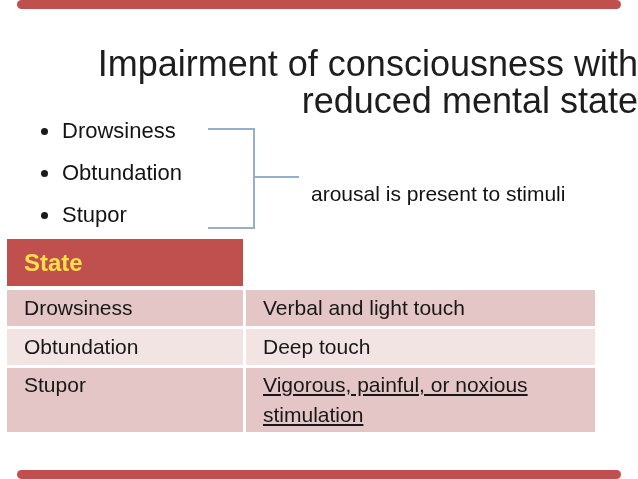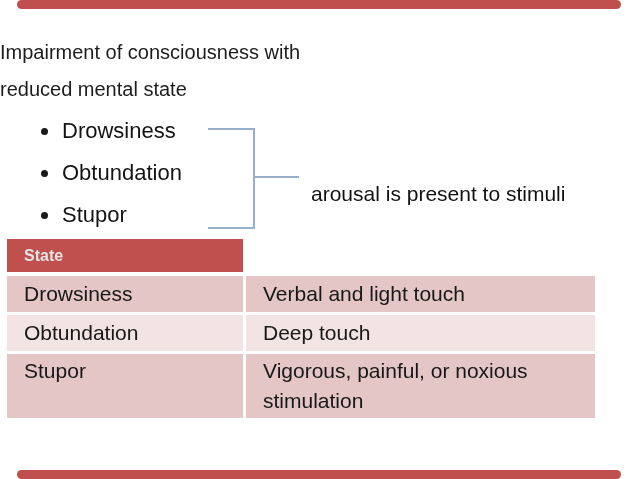--- a/index.html
+++ b/index.html
@@ -9,22 +9,22 @@
     color:#1c1c1c;
   }
 
   
   .accent-bar { position:absolute; left:17px; width:604px; height:9px;
     background:#c0504d; border-radius:5px; }
   .accent-top { top:0; }
   .accent-bottom { bottom:0; }
 
   
-  .title { position:absolute; top:21px; left:0; right:12px; text-align:left;
-    font-size:20px; line-height:37px; font-weight:500; color:#1d1d1d; }
+  .title { position:absolute; top:21px; left:0; right:0; text-align:right;
+    font-size:36px; line-height:37px; font-weight:500; color:#1d1d1d; }
   .title span { display:block; }
 
   
   .bullets { position:absolute; left:41px; top:110px; margin:0; padding:0; list-style:none; }
   .bullets li { height:42px; display:flex; align-items:center; }
   .dot { width:7px; height:7px; border-radius:50%; background:#1a1a1a; margin-right:14px; flex:none; }
   .bullet-text { font-size:22px; color:#141414; }
 
   
   .bkline { position:absolute; background:#97afc8; }
@@ -37,25 +37,25 @@
   .callout { position:absolute; left:311px; top:162px; font-size:21px; color:#121212; white-space:nowrap;margin-top:20px; }
 
   
   .tbl { position:absolute; left:7px; top:239px; width:588px; }
   .trow { display:flex; gap:3px; margin-bottom:3px; }
   .trow.head { margin-bottom:4px; }
   .cell { box-sizing:border-box; padding-left:17px; display:flex; align-items:center;
     font-size:21px; color:#181818; }
   .c1 { width:236px; flex:none; }
   .c2 { flex:1; }
-  .head .cell { background:#c0504d; color:#e5e5e5; font-weight:700; height:33px; font-size:16px; }
+  .head .cell { background:#c0504d; color:#fde047; font-weight:700; height:47px; font-size:24px; }
   .r-odd .cell  { background:#e3c6c5; height:36px; }
   .r-even .cell { background:#f1e4e3; height:36px; }
   .r-tall .cell { background:#e3c6c5; height:64px; align-items:flex-start; padding-top:2px; line-height:30px; }
-  .r-tall .c2 { padding-right:18px; }
+  .r-tall .c2 { padding-right:18px;text-decoration:underline; }
 </style>
 </head>
 <body>
 
 <div class="slide">
 
   <div class="accent-bar accent-top"></div>
 
   <h1 class="title">
     <span>Impairment of consciousness with</span>

